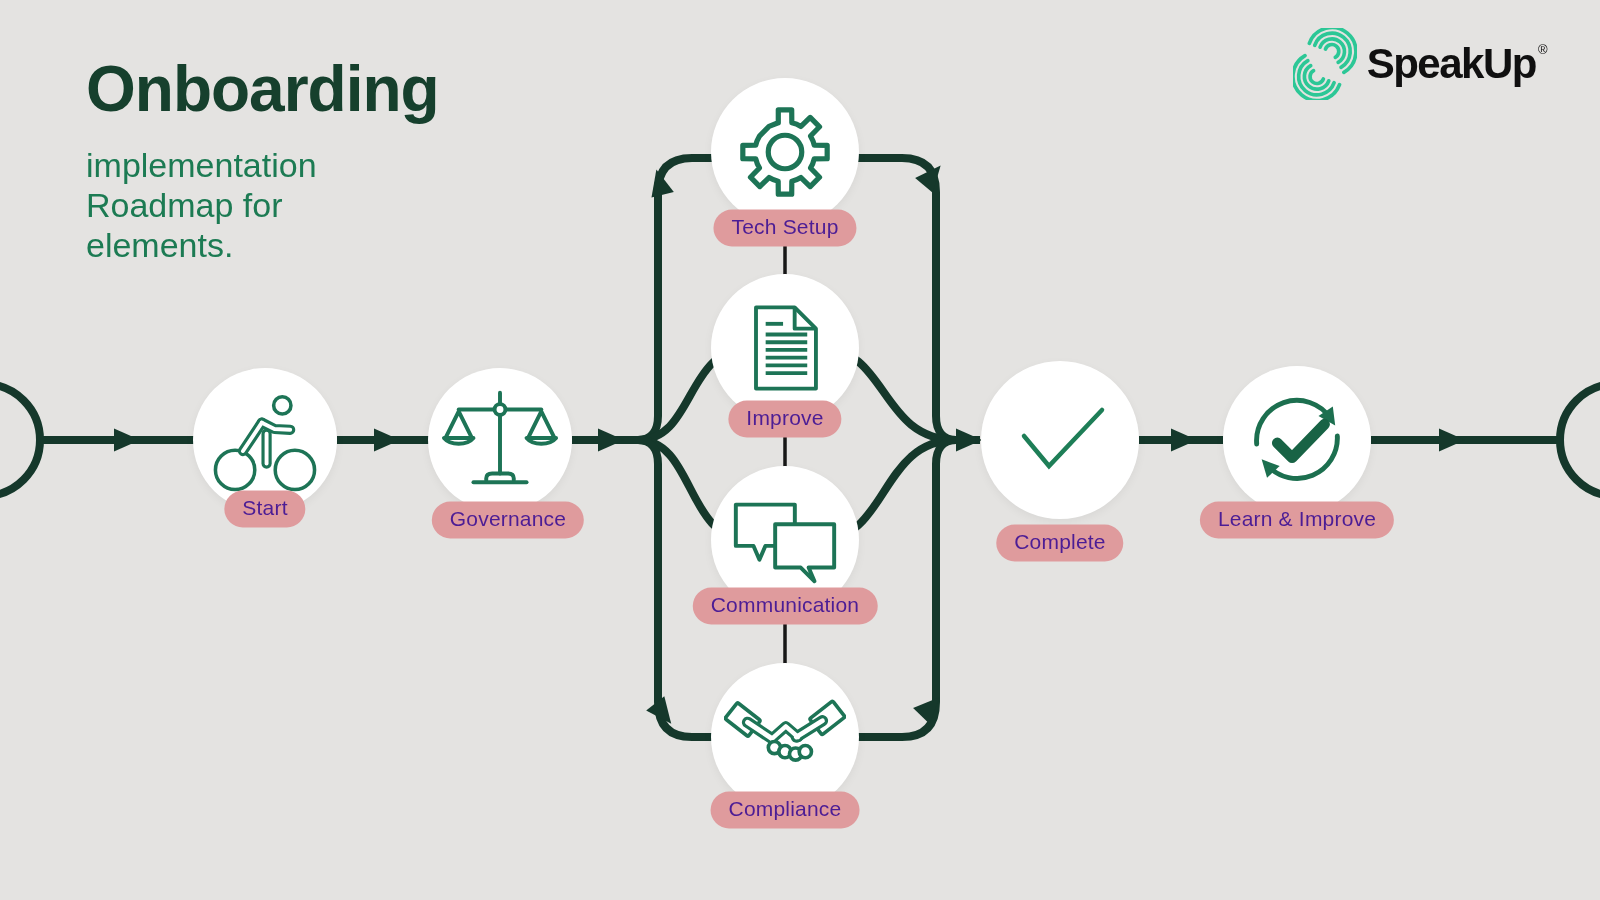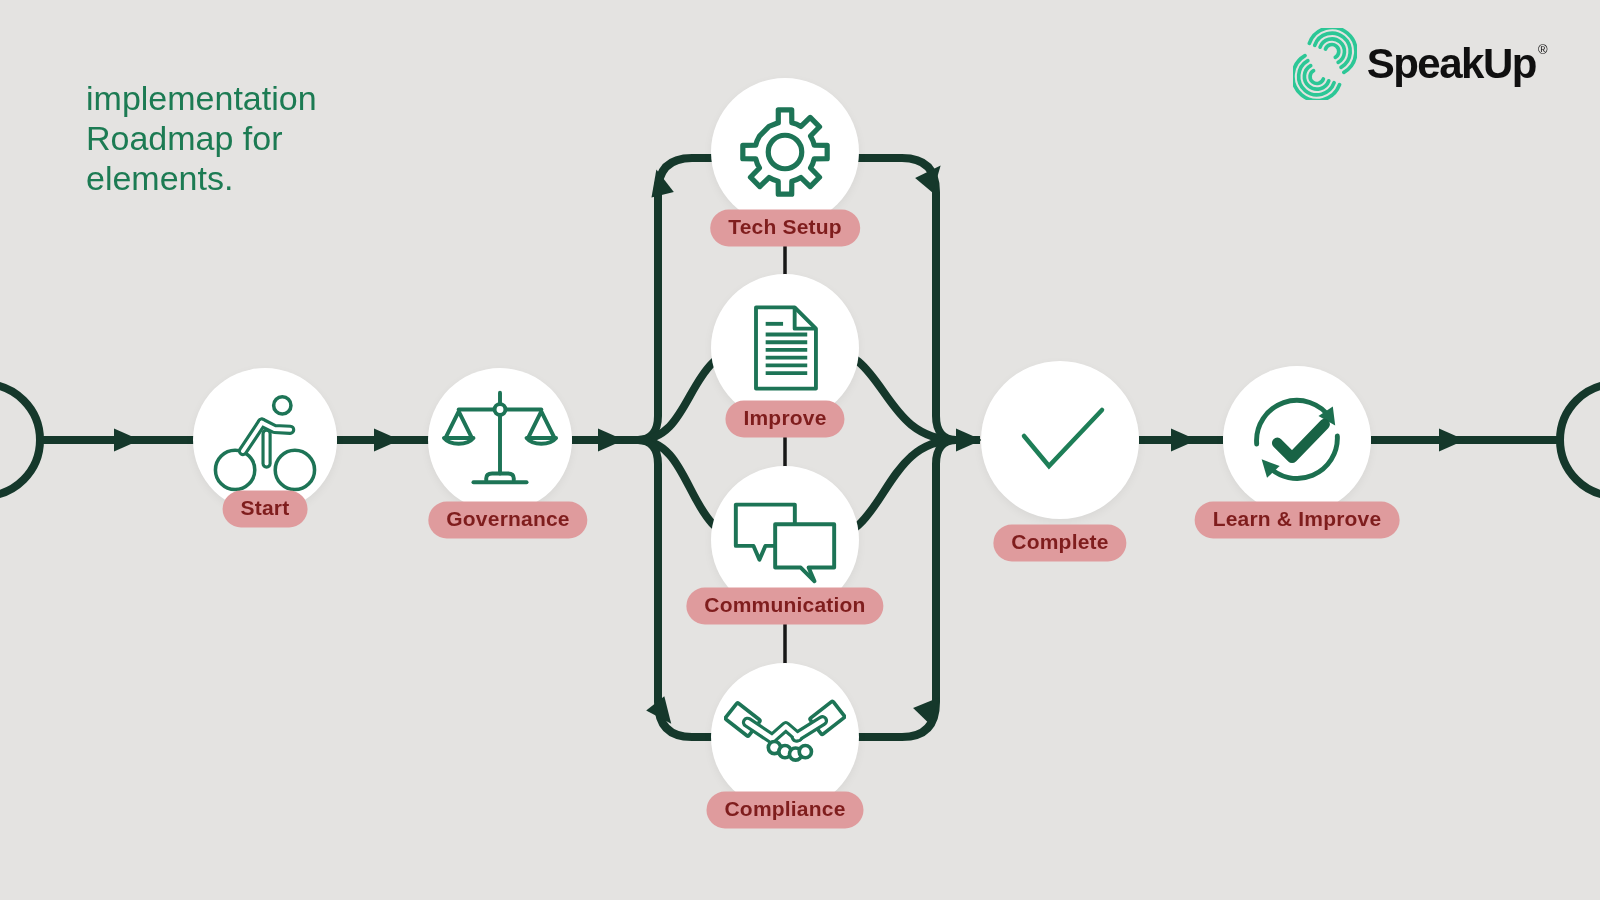--- a/index.html
+++ b/index.html
@@ -28,22 +28,22 @@
   
   .node{
     position:absolute;background:#ffffff;border-radius:50%;
     display:flex;align-items:center;justify-content:center;
     transform:translate(-50%,-50%);z-index:2;
     box-shadow:0 3px 10px rgba(0,0,0,0.05);
   }
   .node svg{display:block;}
   .pill{
     position:absolute;transform:translate(-50%,-50%);z-index:3;
-    background:#df9b9d;color:#7f1d1d;white-space:nowrap;
-    font-size:21px;font-weight:700;letter-spacing:0.2px;
+    background:#df9b9d;color:#4c1d95;white-space:nowrap;
+    font-size:21px;font-weight:400;letter-spacing:0.2px;
     padding:5px 18px 8px 18px;border-radius:19px;
   }
 </style>
 </head>
 <body>
 
 <svg class="lines-layer" width="1600" height="900" viewBox="0 0 1600 900">
   <g stroke="#15382b" stroke-width="8" fill="none">
 
     <circle cx="-16" cy="440" r="56"></circle>
@@ -77,20 +77,21 @@
     <polygon points="0,0 -26,-11.5 -26,11.5" transform="translate(1465,440)"></polygon>
 
     <polygon points="0,-15 11.5,11 -11.5,11" transform="translate(660,184) rotate(-14)"></polygon>
     <polygon points="0,-15 11.5,11 -11.5,11" transform="translate(931,177) rotate(40)"></polygon>
     <polygon points="0,-15 11.5,11 -11.5,11" transform="translate(662,712) rotate(142)"></polygon>
     <polygon points="0,-15 11.5,11 -11.5,11" transform="translate(929,708) rotate(44)"></polygon>
   </g>
 </svg>
 
 <div class="header">
+  <div class="title">Onboarding</div>
   <div class="subtitle">
     <div>implementation</div>
     <div>Roadmap for</div>
     <div>elements.</div>
   </div>
 </div>
 
 <div class="logo">
   <svg class="logo-mark" viewBox="0 0 56 56">
     <g stroke="#2cc796" stroke-width="3.2" fill="none" stroke-linecap="round">

